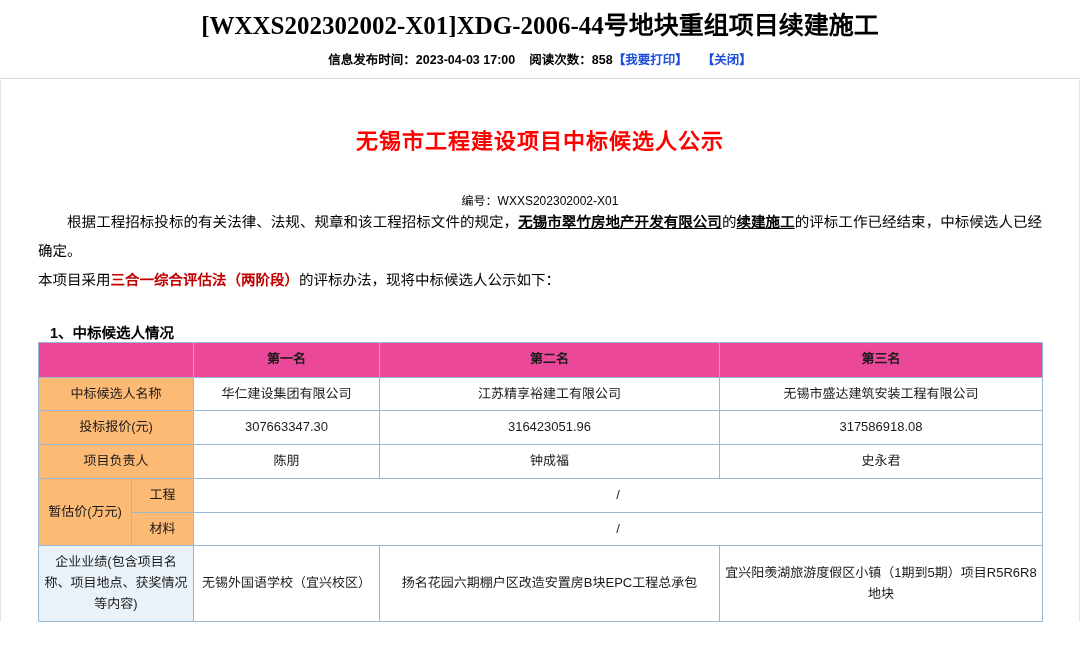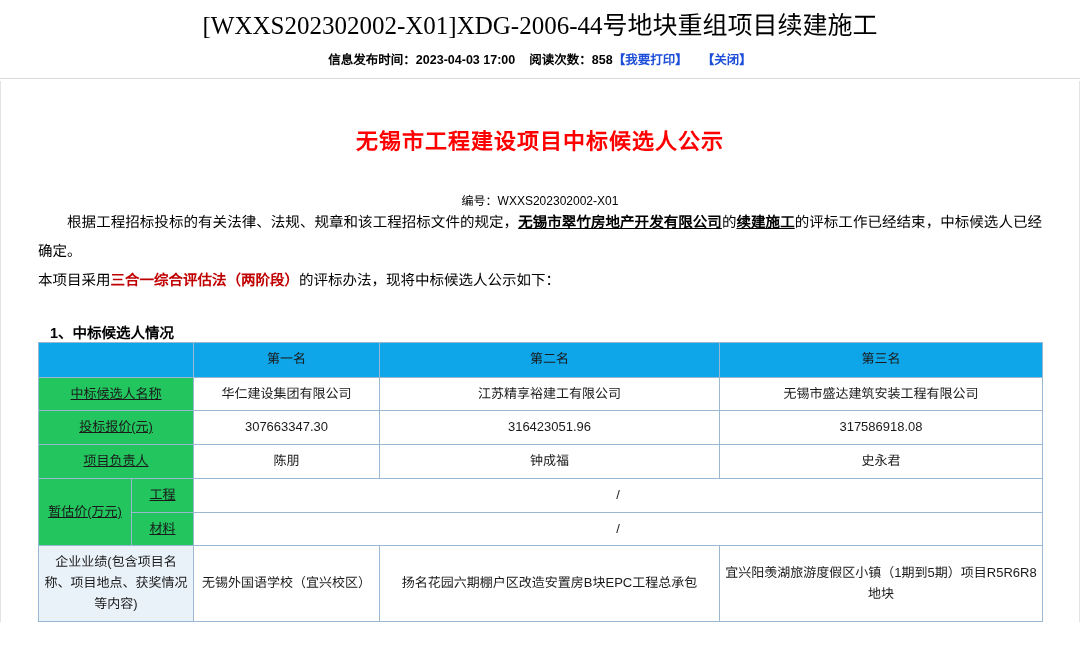--- a/index.html
+++ b/index.html
@@ -18,21 +18,21 @@
   .page {
     width: 1080px;
     position: relative;
   }
 
   
   .doc-title {
     text-align: center;
     font-family: "Liberation Serif", "DejaVu Serif", serif;
     font-size: 25px;
-    font-weight: normal;
+    font-weight: bold;
     letter-spacing: 0px;
     padding: 10px 40px 6px 40px;
     line-height: 1.3;
   }
   .meta-line {
     text-align: center;
     font-size: 12.5px;
     font-weight: bold;
     padding-bottom: 10px;
     color: #000;
@@ -115,28 +115,27 @@
   }
   table.bid td, table.bid th {
     border: 1px solid #9bb8d3;
     padding: 6px 4px;
     text-align: center;
     vertical-align: middle;
     color: #1a1a1a;
     line-height: 1.6;
   }
   table.bid thead th {
-    background: #0ea5e9;
-    font-weight: normal;
+    background: #ec4899;
+    font-weight: bold;
     height: 22px;
   }
   td.lbl {
-    background: #22c55e;
-    text-align: center;
-    text-decoration: underline;
+    background: #fdba74;
+    text-align: center;
   }
   td.lbl-wrap {
     background: #eaf2f9;
     text-align: center;
     padding: 6px 8px;
     line-height: 1.75;
   }
   .col-label { width: 93px; }
   .col-sub { width: 62px; }
   .col-c1 { width: 186px; }

